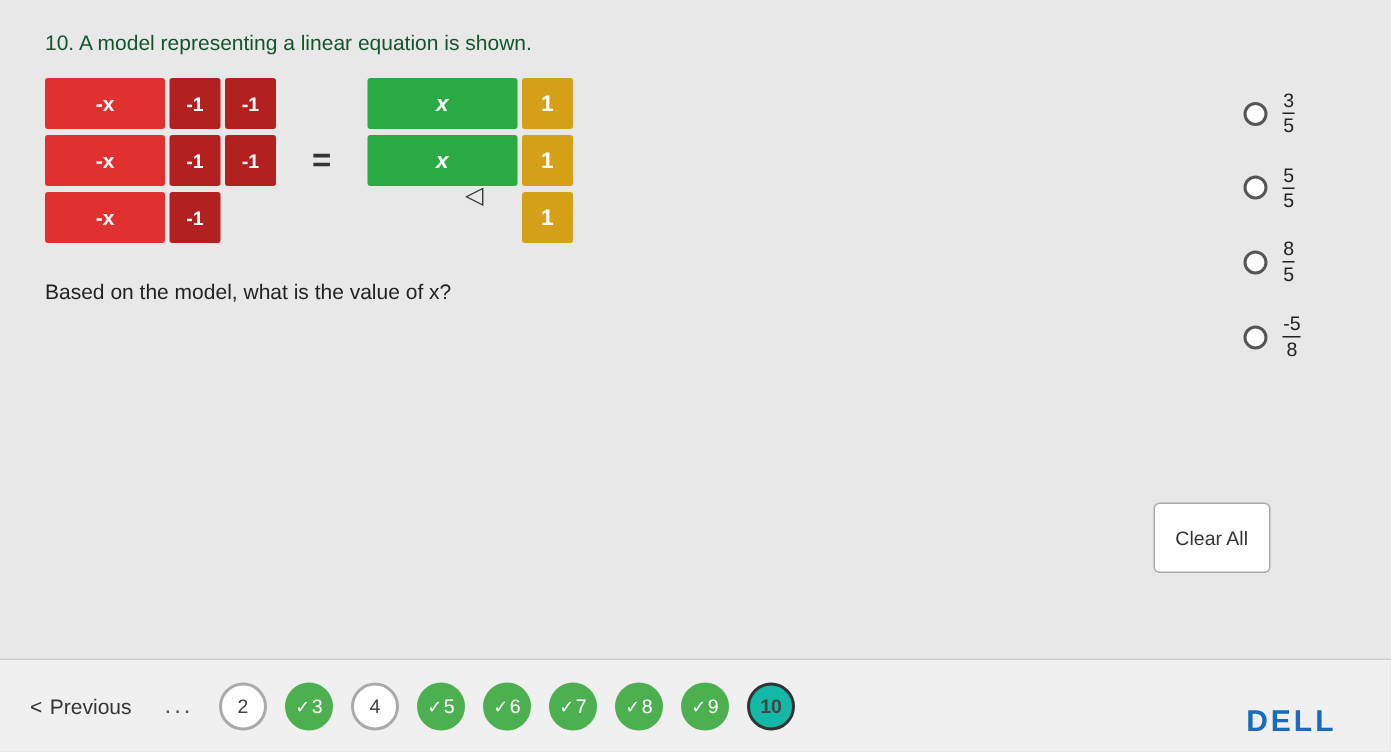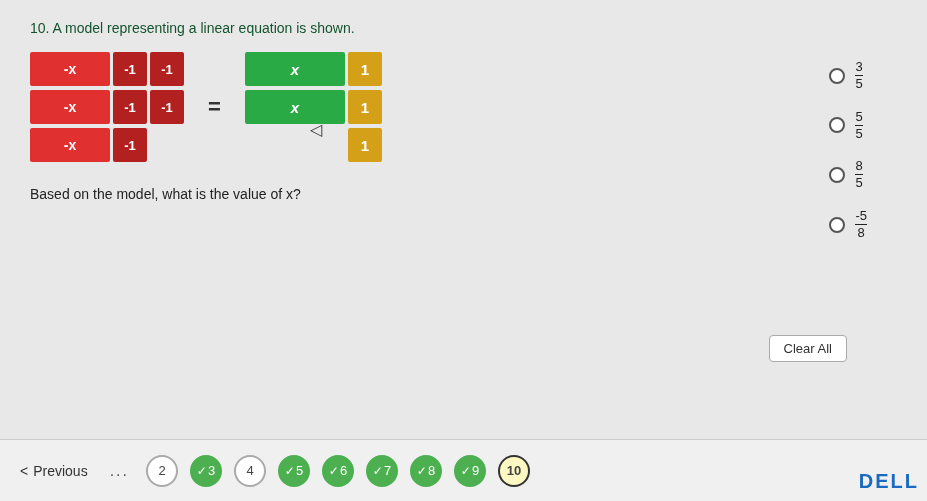--- a/index.html
+++ b/index.html
@@ -150,21 +150,21 @@
       margin: 1px 0;
     }
 
     .clear-all-btn {
       position: absolute;
       right: 80px;
       top: 335px;
       background: white;
       border: 1px solid #aaa;
       border-radius: 4px;
-      padding: 5px 14px;
+      padding: 15px 14px;
       font-size: 13px;
       color: #333;
       cursor: pointer;
     }
 
     
     .bottom-bar {
       position: absolute;
       bottom: 0;
       left: 0;
@@ -228,21 +228,21 @@
     }
 
     .nav-circle.active {
       border-color: #333;
       font-weight: bold;
     }
 
     .dell-logo {
       position: absolute;
       bottom: 8px;
-      right: 8px;
+      right: 36px;
       font-size: 20px;
       font-weight: bold;
       color: #1a6abf;
       letter-spacing: 2px;
     }
 
     .arrow-indicator {
       position: absolute;
       left: 310px;
       top: 120px;
@@ -345,16 +345,16 @@
   <span class="dots">...</span>
 
   <div class="nav-circle">2</div>
   <div class="nav-circle checked">3</div>
   <div class="nav-circle">4</div>
   <div class="nav-circle checked">5</div>
   <div class="nav-circle checked">6</div>
   <div class="nav-circle checked">7</div>
   <div class="nav-circle checked">8</div>
   <div class="nav-circle checked">9</div>
-  <div class="nav-circle active" style="border-color:#333; background:#fef9c3;">10</div>
+  <div class="nav-circle active" style="border-color:#333; background:#14b8a6;">10</div>
 </div>
 
 <div class="dell-logo">DELL</div>
 
 </body></html>

